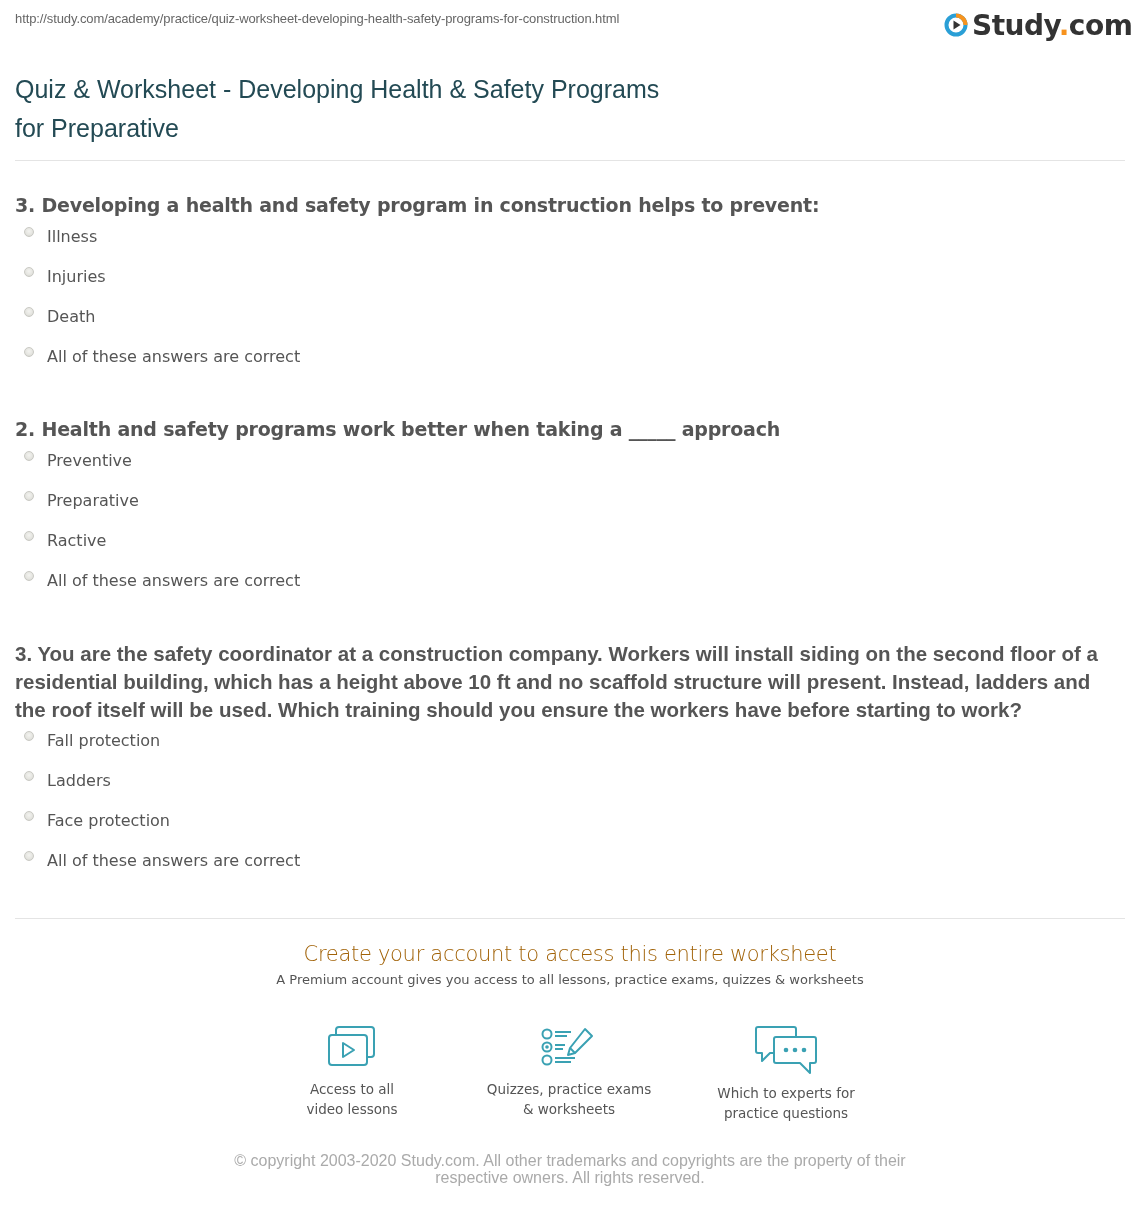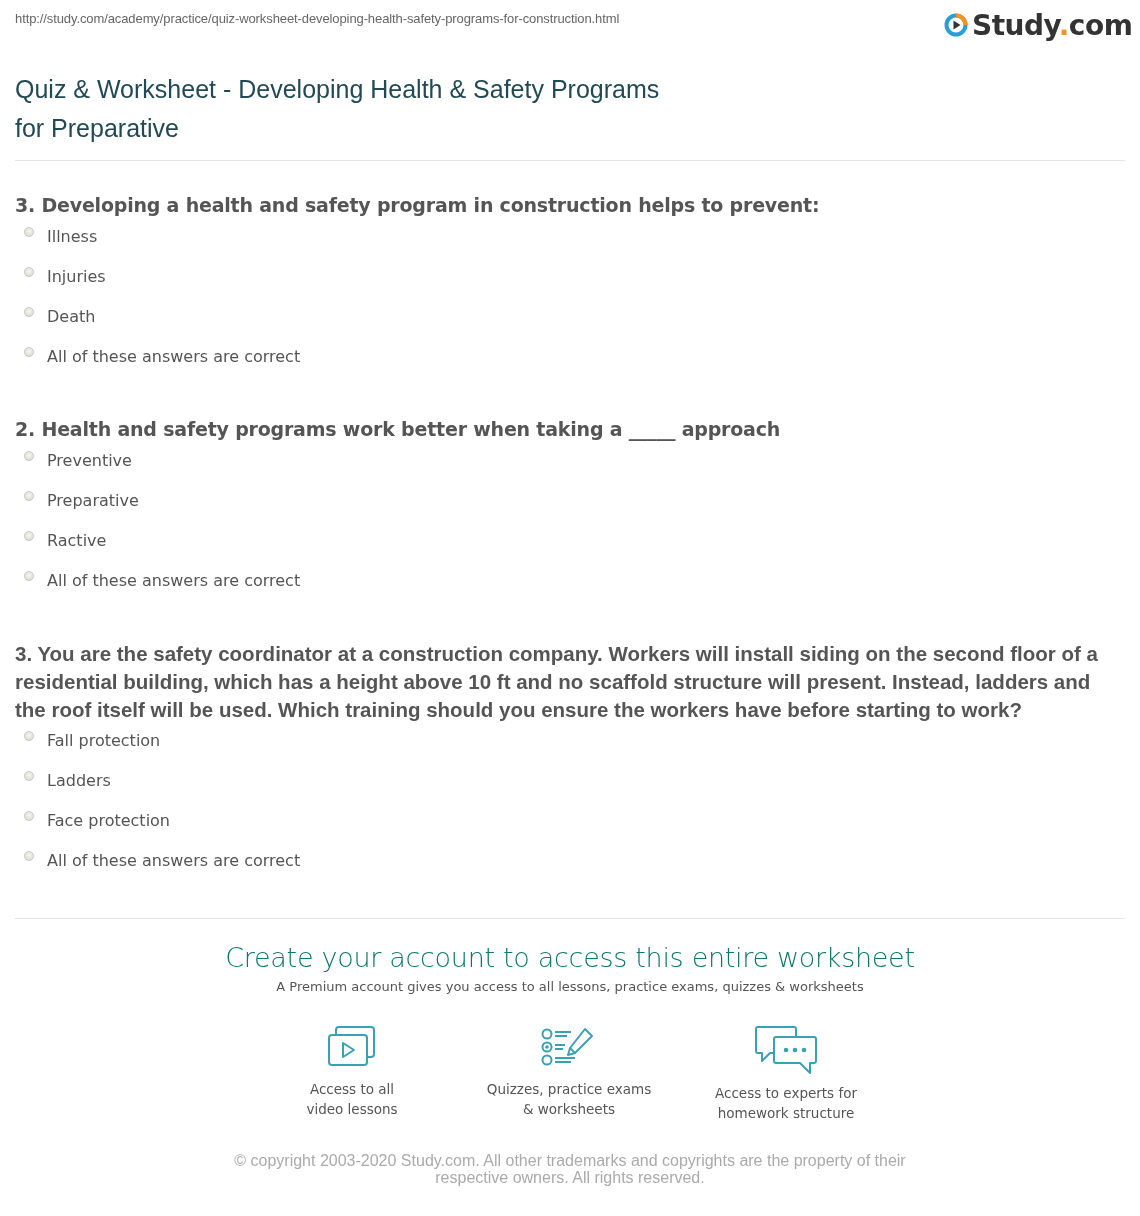--- a/index.html
+++ b/index.html
@@ -21,21 +21,21 @@
   .q-text { font-size: 19px; font-weight: bold; color: #555555; line-height: 28px; margin: 0;
             font-family: "DejaVu Sans", sans-serif; letter-spacing: -0.2px; }
   .q-text.narrow { font-family: "Liberation Sans", sans-serif; font-size: 20.5px; letter-spacing: 0; }
   .answers { list-style: none; margin: 0; padding: 0; }
   .answer { height: 40px; display: flex; align-items: flex-start; position: relative; }
   .radio { position: absolute; left: 9px; width: 10px; height: 10px; border-radius: 50%;
            background: radial-gradient(circle at 50% 40%, #f3f3f0 0%, #e4e4df 60%, #cfcfc9 100%);
            border: 1px solid #c9c9c4; box-sizing: border-box; cursor: pointer; }
   .a-label { margin-left: 32px; font-size: 16px; color: #555555; font-family: "DejaVu Sans", sans-serif; }
   .cta { position: absolute; left: 0; width: 1140px; text-align: center; }
-  .cta-title { font-size: 27px; color: #0f766e; font-family: "DejaVu Sans", sans-serif; font-weight: 300; letter-spacing: -0.3px; }
+  .cta-title { font-size: 21px; color: #a16207; font-family: "DejaVu Sans", sans-serif; font-weight: 300; letter-spacing: -0.3px; }
   .cta-sub { font-size: 13px; color: #555555; margin-top: 6px; font-family: "DejaVu Sans", sans-serif; }
   .features { position: absolute; top: 1025px; left: 0; width: 1140px; }
   .feature { position: absolute; width: 200px; text-align: center; }
   .feature svg { display: block; margin: 0 auto; }
   .f-label { font-size: 13.5px; color: #555555; line-height: 20px; margin-top: 8px; font-family: "DejaVu Sans", sans-serif; }
   .footer { position: absolute; top: 1152px; left: 215px; width: 710px; text-align: center;
             font-size: 16px; color: #aaaaaa; line-height: 17px; font-family: "Liberation Sans", sans-serif; }
 </style>
 </head>
 <body>
@@ -167,19 +167,19 @@
   </div>
   <div class="feature" style="left:686px;top:0;">
     <svg width="64" height="50" viewBox="0 0 64 50">
       <path d="M4 2 H40 a2 2 0 0 1 2 2 V26 a2 2 0 0 1 -2 2 H16 L8 36 V28 H4 a2 2 0 0 1 -2 -2 V4 a2 2 0 0 1 2 -2 Z" fill="none" stroke="#3aa1b3" stroke-width="2" stroke-linejoin="round"></path>
       <path d="M22 12 H60 a2 2 0 0 1 2 2 V36 a2 2 0 0 1 -2 2 H56 V48 L46 38 H22 a2 2 0 0 1 -2 -2 V14 a2 2 0 0 1 2 -2 Z" fill="#ffffff" stroke="#3aa1b3" stroke-width="2" stroke-linejoin="round"></path>
       <circle cx="32" cy="25" r="2.3" fill="#3aa1b3"></circle>
       <circle cx="41" cy="25" r="2.3" fill="#3aa1b3"></circle>
       <circle cx="50" cy="25" r="2.3" fill="#3aa1b3"></circle>
     </svg>
     <div class="f-label">
-        <div>Access to experts for</div>
-        <div>homework structure</div>
+        <div>Which to experts for</div>
+        <div>practice questions</div>
       </div>
   </div>
 </div>
 
 <div class="footer">© copyright 2003-2020 Study.com. All other trademarks and copyrights are the property of their respective owners. All rights reserved.</div>
 
 </body></html>

